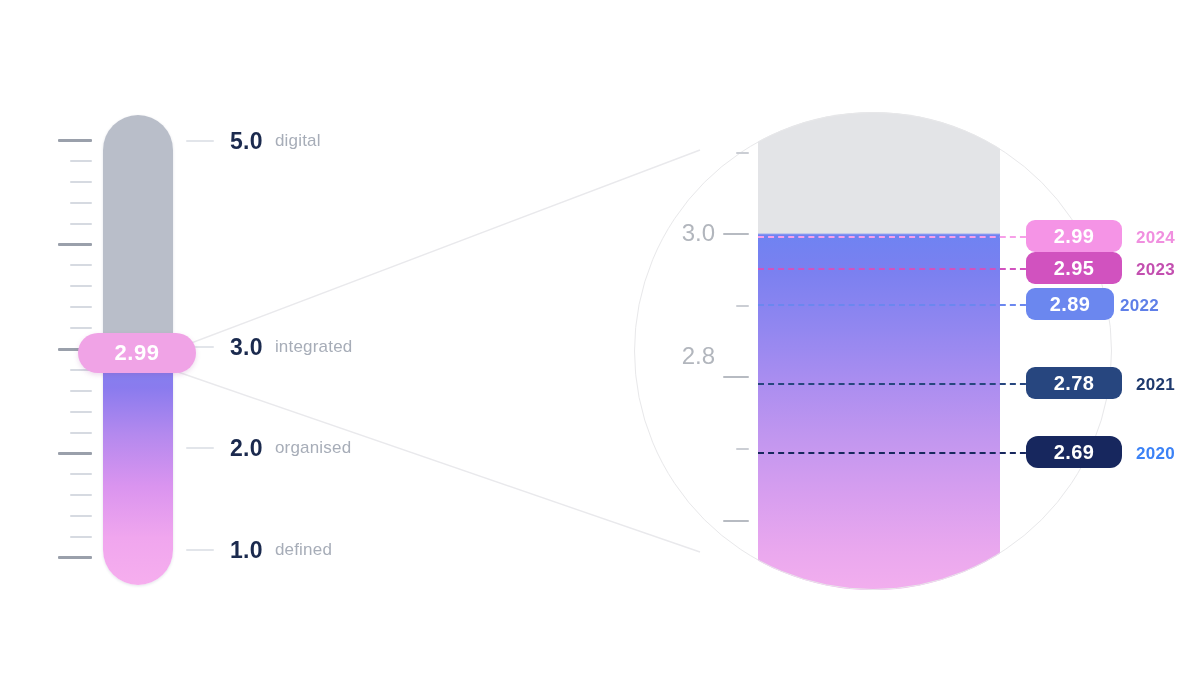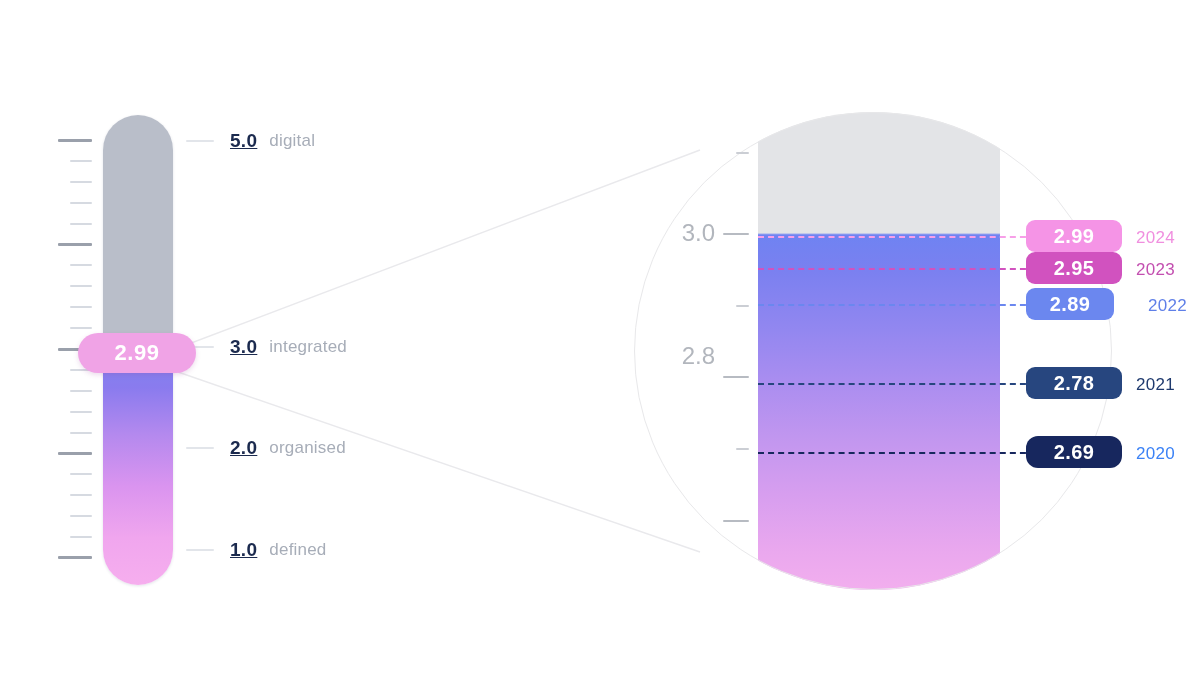--- a/index.html
+++ b/index.html
@@ -20,21 +20,21 @@
       #7b87ee 47.6%, #8a7bee 58%, #b489ee 68%,
       #da94ef 79%, #f0a6ee 90%, #f6aeee 100%);
     box-shadow:0 1px 3px rgba(20,30,70,.12);
   }
   .therm-tick{position:absolute;background:#cfd3da;height:2px;border-radius:1px;}
   .therm-tick.major{background:#9aa0ab;width:34px;left:58px;height:2.5px;}
   .therm-tick.minor{background:#d6dae1;width:22px;left:70px;}
 
   .scale-row{position:absolute;left:186px;height:22px;display:flex;align-items:center;}
   .scale-dash{width:28px;height:2px;background:#e2e5ea;border-radius:1px;margin-right:16px;}
-  .scale-num{font-size:19px;font-weight:bold;color:#1b2a4e;letter-spacing:.3px;text-decoration:underline;}
+  .scale-num{font-size:23px;font-weight:bold;color:#1b2a4e;letter-spacing:.3px;}
   .scale-word{font-size:17px;color:#a7adb8;margin-left:12px;letter-spacing:.2px;}
 
   .value-pill{
     position:absolute;left:78px;top:333px;width:118px;height:40px;
     border-radius:20px;background:#f0a3e6;
     display:flex;align-items:center;justify-content:center;
     box-shadow:0 2px 5px rgba(150,60,150,.18);
   }
   .value-pill span{color:#ffffff;font-size:22px;font-weight:bold;letter-spacing:.5px;}
 
@@ -59,21 +59,21 @@
   .mag-axis-tick.min{width:13px;left:736px;background:#cbced4;}
   .mag-axis-label{position:absolute;font-size:24px;color:#b2b6bd;text-align:right;width:70px;left:645px;}
 
   .dash-line{position:absolute;height:0;border-top-width:2.4px;border-top-style:dashed;}
 
   .badge{
     position:absolute;height:32px;border-radius:9px;
     display:flex;align-items:center;justify-content:center;
   }
   .badge span{color:#ffffff;font-size:20px;font-weight:bold;letter-spacing:.4px;}
-  .badge-year{position:absolute;font-size:17px;font-weight:normal;letter-spacing:.3px;}
+  .badge-year{position:absolute;font-size:17px;font-weight:bold;letter-spacing:.3px;}
 
   
   .cone{position:absolute;left:0;top:0;width:1200px;height:675px;pointer-events:none;}
 </style>
 </head>
 <body>
 
 <div id="stage">
 
   <svg class="cone" viewBox="0 0 1200 675">
@@ -157,21 +157,21 @@
   <div class="badge-year" style="left:1136px;top:228px;color:#f08fdf;">2024</div>
 
   <div class="badge" style="left:1026px;top:252px;width:96px;background:#d152bf;">
     <span>2.95</span>
   </div>
   <div class="badge-year" style="left:1136px;top:260px;color:#c34fb0;">2023</div>
 
   <div class="badge" style="left:1026px;top:288px;width:88px;background:#6b87ef;">
     <span>2.89</span>
   </div>
-  <div class="badge-year" style="left:1148px;top:296px;color:#5f7fe8;">2022</div>
+  <div class="badge-year" style="left:1120px;top:296px;color:#5f7fe8;">2022</div>
 
   <div class="badge" style="left:1026px;top:367px;width:96px;background:#27467f;">
     <span>2.78</span>
   </div>
   <div class="badge-year" style="left:1136px;top:375px;color:#1f3a6e;">2021</div>
 
   <div class="badge" style="left:1026px;top:436px;width:96px;background:#17275e;border-radius:12px;">
     <span>2.69</span>
   </div>
   <div class="badge-year" style="left:1136px;top:444px;color:#3b82f6;">2020</div>

